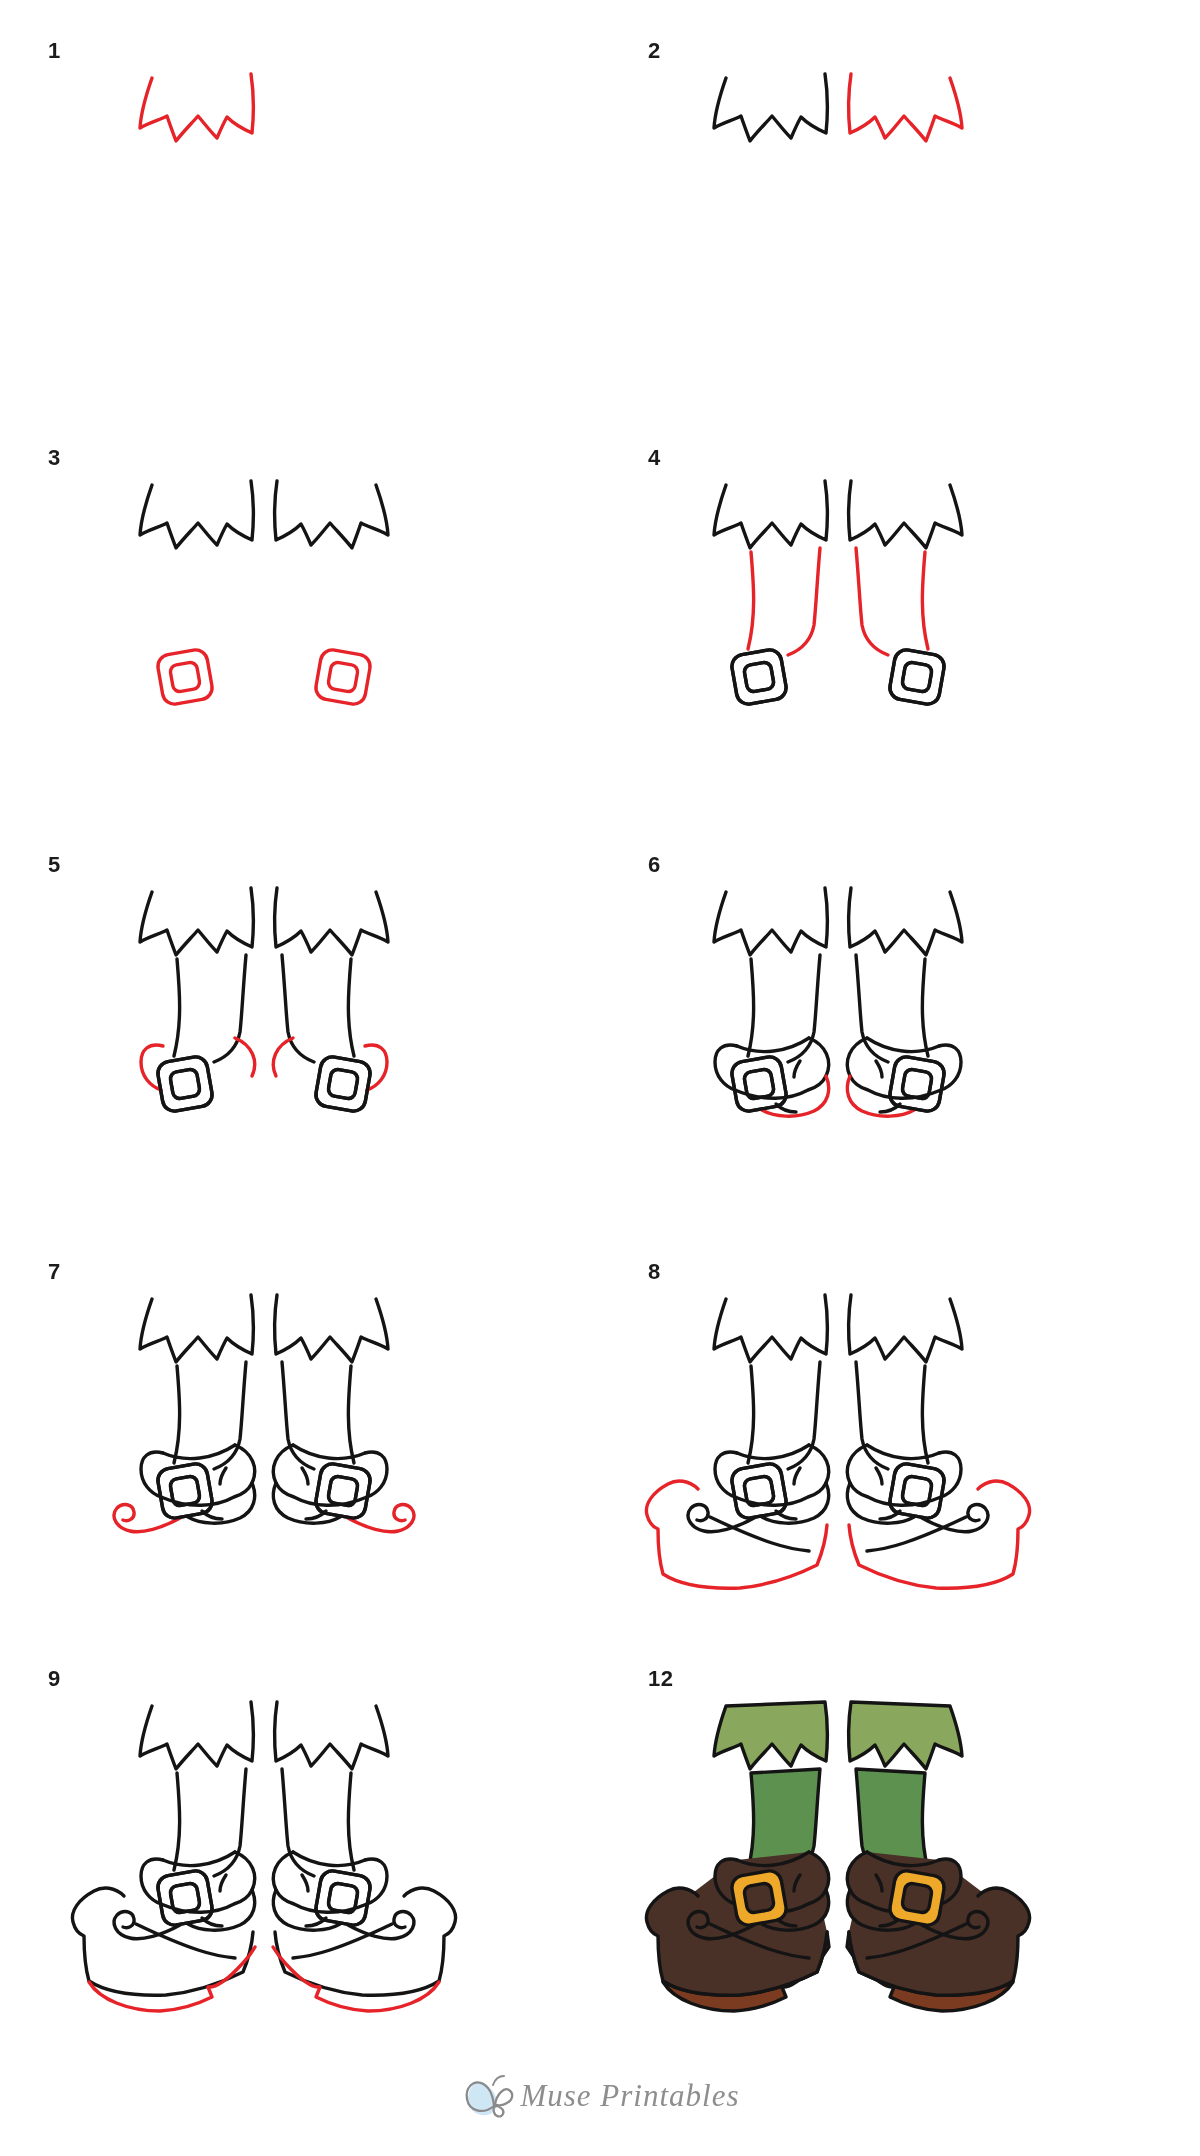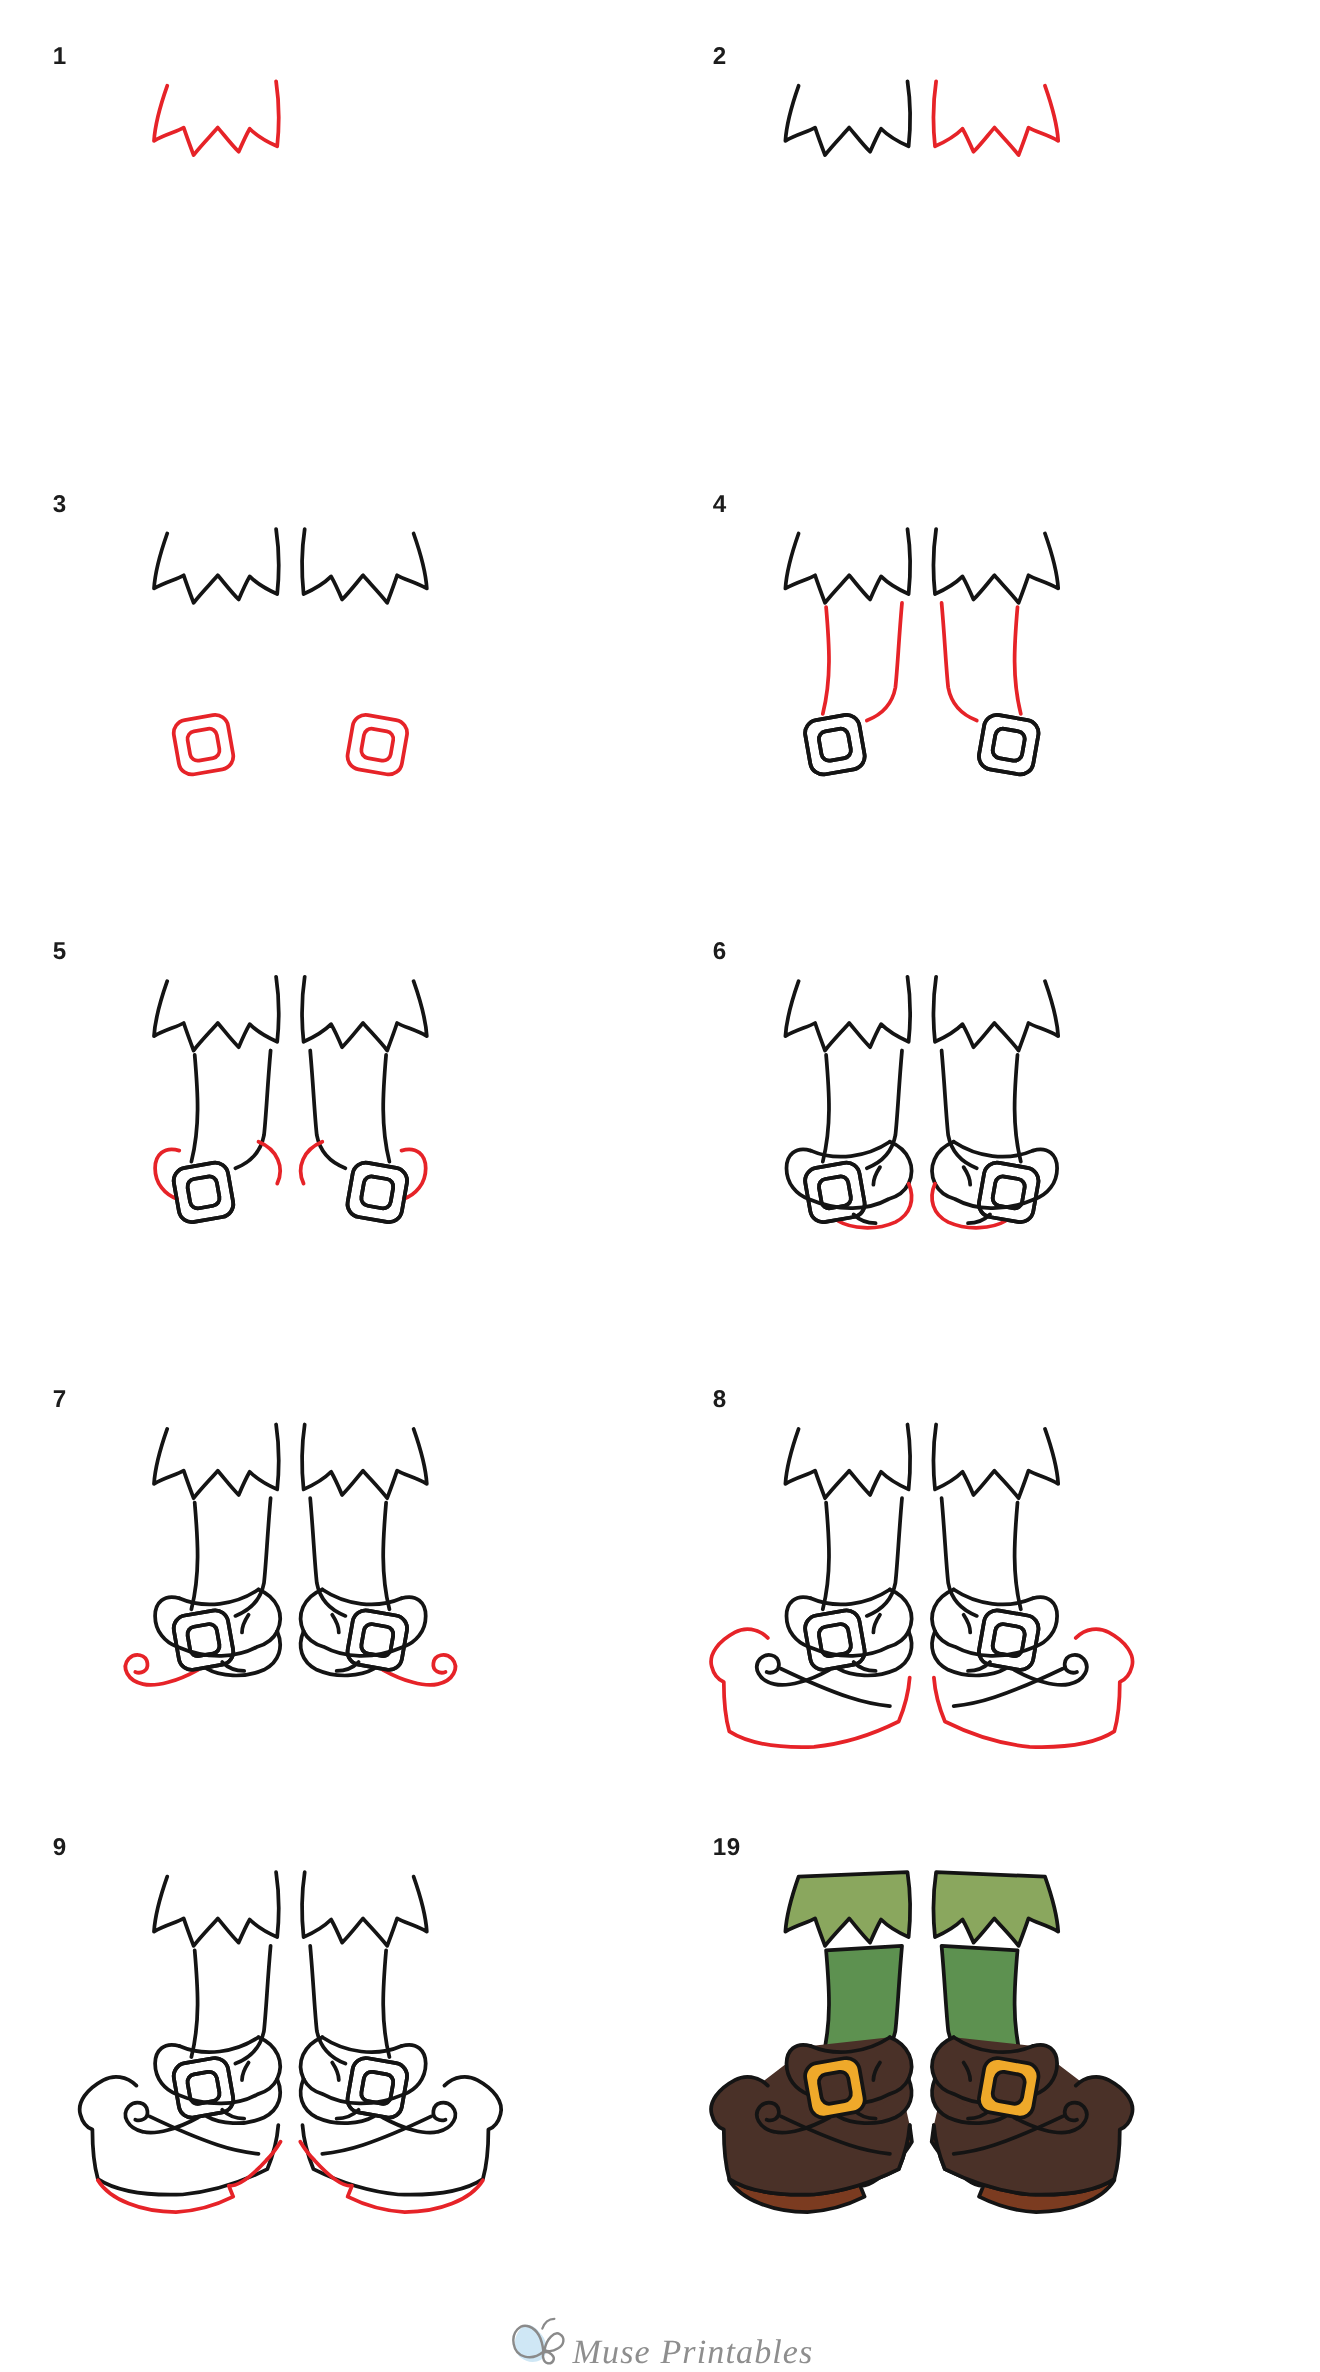--- a/index.html
+++ b/index.html
@@ -14,21 +14,21 @@
   .step-label{
     position:absolute;left:48px;top:40px;
     font-size:22px;font-weight:bold;color:#1c1c1c;
     letter-spacing:0.5px;line-height:1;
   }
   .cell svg.art{display:block;}
   .cell.col-left svg.art{margin-left:-36px;}
   .cell.col-right svg.art{margin-left:-62px;}
   footer{
     width:1200px;height:121px;
-    display:flex;align-items:flex-end;justify-content:center;
+    display:flex;align-items:center;justify-content:center;
     gap:4px;
   }
   .brand-text{
     font-family:"Liberation Serif",serif;
     font-style:italic;
     font-size:31px;
     color:#8e8e8e;
     letter-spacing:1px;
   }
 </style>
@@ -490,21 +490,21 @@
         </g>
         <g transform="translate(600,0) scale(-1,1)">
           <g transform="translate(221,270) rotate(-10)">
             <rect x="-25" y="-25" width="50" height="50" rx="12" ry="12" fill="none" stroke="#141414" stroke-width="3.4" stroke-linejoin="round"></rect>
             <rect x="-13.5" y="-13.5" width="27" height="27" rx="7" ry="7" fill="none" stroke="#141414" stroke-width="3.4" stroke-linejoin="round"></rect>
           </g>
         </g>
       </svg>
     </div>
     <div class="cell col-right">
-      <div class="step-label">19</div>
+      <div class="step-label">12</div>
       <svg class="art" width="600" height="407" viewBox="0 0 600 407">
         <g>
           <path d="M213,145 L282,141 C279,175 278,200 276,218 C273,234 263,243 250,248 L210,242 C218,210 216,180 213,145 Z" fill="#5d9150" stroke="#141414" stroke-width="3.4" stroke-linecap="round" stroke-linejoin="round"></path>
           <path d="M188,78 C182,95 177,112 176,128 C186,122 196,120 203,116 C206,125 209,133 212,141 C219,132 227,124 234,116 C240,123 246,131 253,138 C256,131 259,124 263,117 C270,124 279,129 288,133 C290,114 290,94 287,74 L188,78 Z" fill="#8aa75e" stroke="#141414" stroke-width="3.4" stroke-linecap="round" stroke-linejoin="round"></path>
           <path d="M125,354 C136,372 165,383 196,383 C217,382 236,375 248,369 L244,359 C253,360 267,348 278,336 C284,330 288,324 291,319 L289,304 C288,317 284,332 279,344 C259,354 233,364 202,367 C175,368 145,366 125,353 Z" fill="#7b3b20" stroke="#141414" stroke-width="3.4" stroke-linecap="round" stroke-linejoin="round"></path>
           <path d="M160,268 C151,259 139,258 130,263 C115,271 106,283 109,294 C111,302 115,306 120,308 C120,323 121,339 125,353 C145,366 175,368 202,367 C233,364 259,354 279,344 C284,332 288,317 289,304 L271,224 L199,232 L177,248 L152,267 Z" fill="#4a3128" stroke="none"></path>
           <path d="M199,232 C222,242 250,238 271,224 C288,231 295,247 288,262 C284,270 277,274 270,276 C252,286 225,288 197,276 C186,272 177,262 177,248 C177,236 185,228 199,232 Z" fill="#4a3128" stroke="none"></path>
           <path d="M288,262 C294,276 290,290 276,297 C258,305 236,303 224,296 C244,296 266,288 280,270 Z" fill="#4a3128" stroke="none"></path>
           <path d="M199,232 C185,228 177,236 177,248 C177,262 186,272 197,276" fill="none" stroke="#141414" stroke-width="3.4" stroke-linecap="round" stroke-linejoin="round"></path>
           <path d="M271,224 C288,231 295,247 288,262" fill="none" stroke="#141414" stroke-width="3.4" stroke-linecap="round" stroke-linejoin="round"></path>

